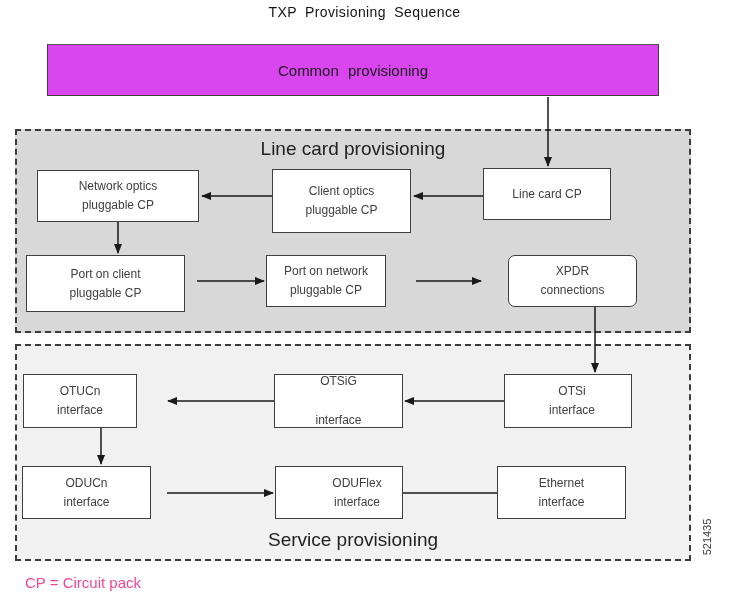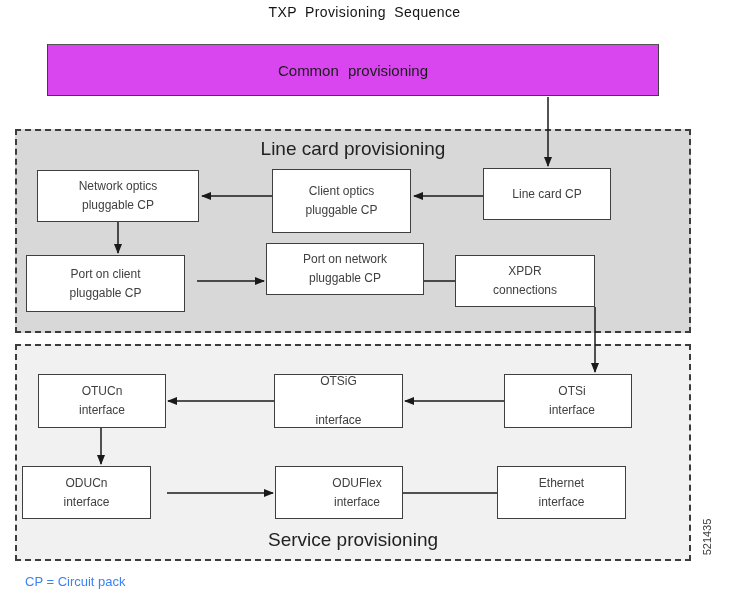--- a/index.html
+++ b/index.html
@@ -70,24 +70,24 @@
     font-size: 12px;
     line-height: 19px;
     color: #404040;
   }
   .node span { display: block; }
   
   .n-network-optics { left: 37px;  top: 170px; width: 162px; height: 52px; }
   .n-client-optics  { left: 272px; top: 169px; width: 139px; height: 64px; }
   .n-line-card-cp   { left: 483px; top: 168px; width: 128px; height: 52px; }
   .n-port-client    { left: 26px;  top: 255px; width: 159px; height: 57px; }
-  .n-port-network   { left: 266px; top: 243px; width: 158px; height: 52px; }
-  .n-xpdr           { left: 455px; top: 255px; width: 140px; height: 52px; }
+  .n-port-network   { left: 266px; top: 255px; width: 120px; height: 52px; }
+  .n-xpdr           { left: 508px; top: 255px; width: 129px; height: 52px; border-radius: 7px; }
   
-  .n-otucn    { left: 38px;  top: 374px; width: 128px; height: 54px; }
+  .n-otucn    { left: 23px;  top: 374px; width: 114px; height: 54px; }
   .n-otsig    { left: 274px; top: 374px; width: 129px; height: 54px; gap: 20px; }
   .n-otsi     { left: 504px; top: 374px; width: 128px; height: 54px; padding-left: 8px; }
   .n-oducn    { left: 22px;  top: 466px; width: 129px; height: 53px; }
   .n-oduflex  { left: 275px; top: 466px; width: 128px; height: 53px; padding-left: 36px; }
   .n-ethernet { left: 497px; top: 466px; width: 129px; height: 53px; }
 
   .arrows {
     position: absolute;
     left: 0; top: 0;
     width: 729px; height: 600px;
@@ -100,22 +100,22 @@
     left: 686px; top: 530px;
     width: 44px; height: 14px;
     text-align: center;
     font-size: 11px;
     color: #3c3c3c;
     transform: rotate(-90deg);
   }
   .footnote {
     position: absolute;
     left: 25px; top: 574px;
-    font-size: 13px;
-    color: #3b82f6;
+    font-size: 15px;
+    color: #ec4899;
   }
 </style>
 </head>
 <body>
 
 <div class="canvas">
 
   <div class="page-title">TXP Provisioning Sequence</div>
 
   <div class="common-box">

